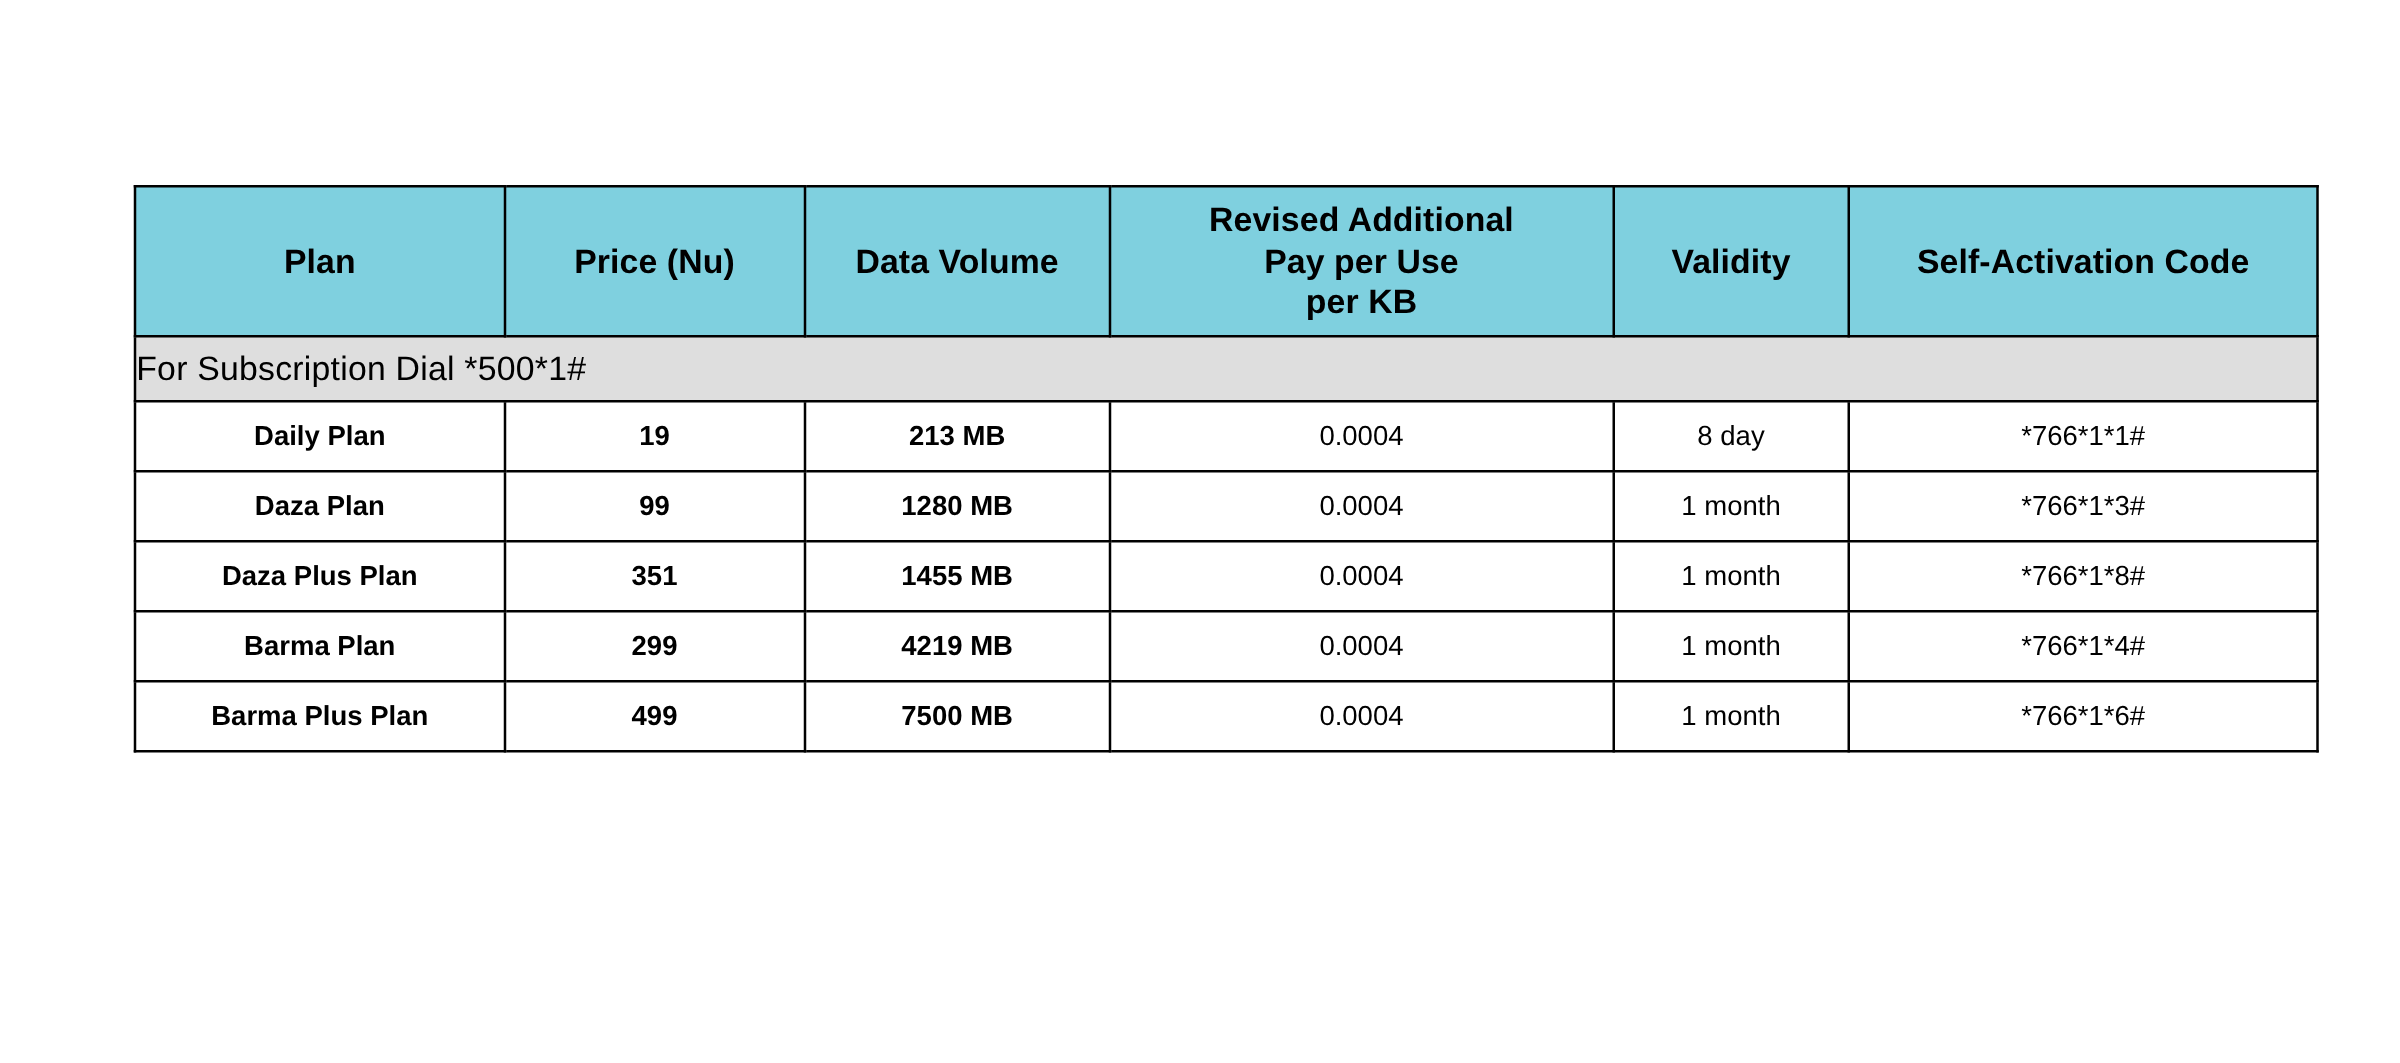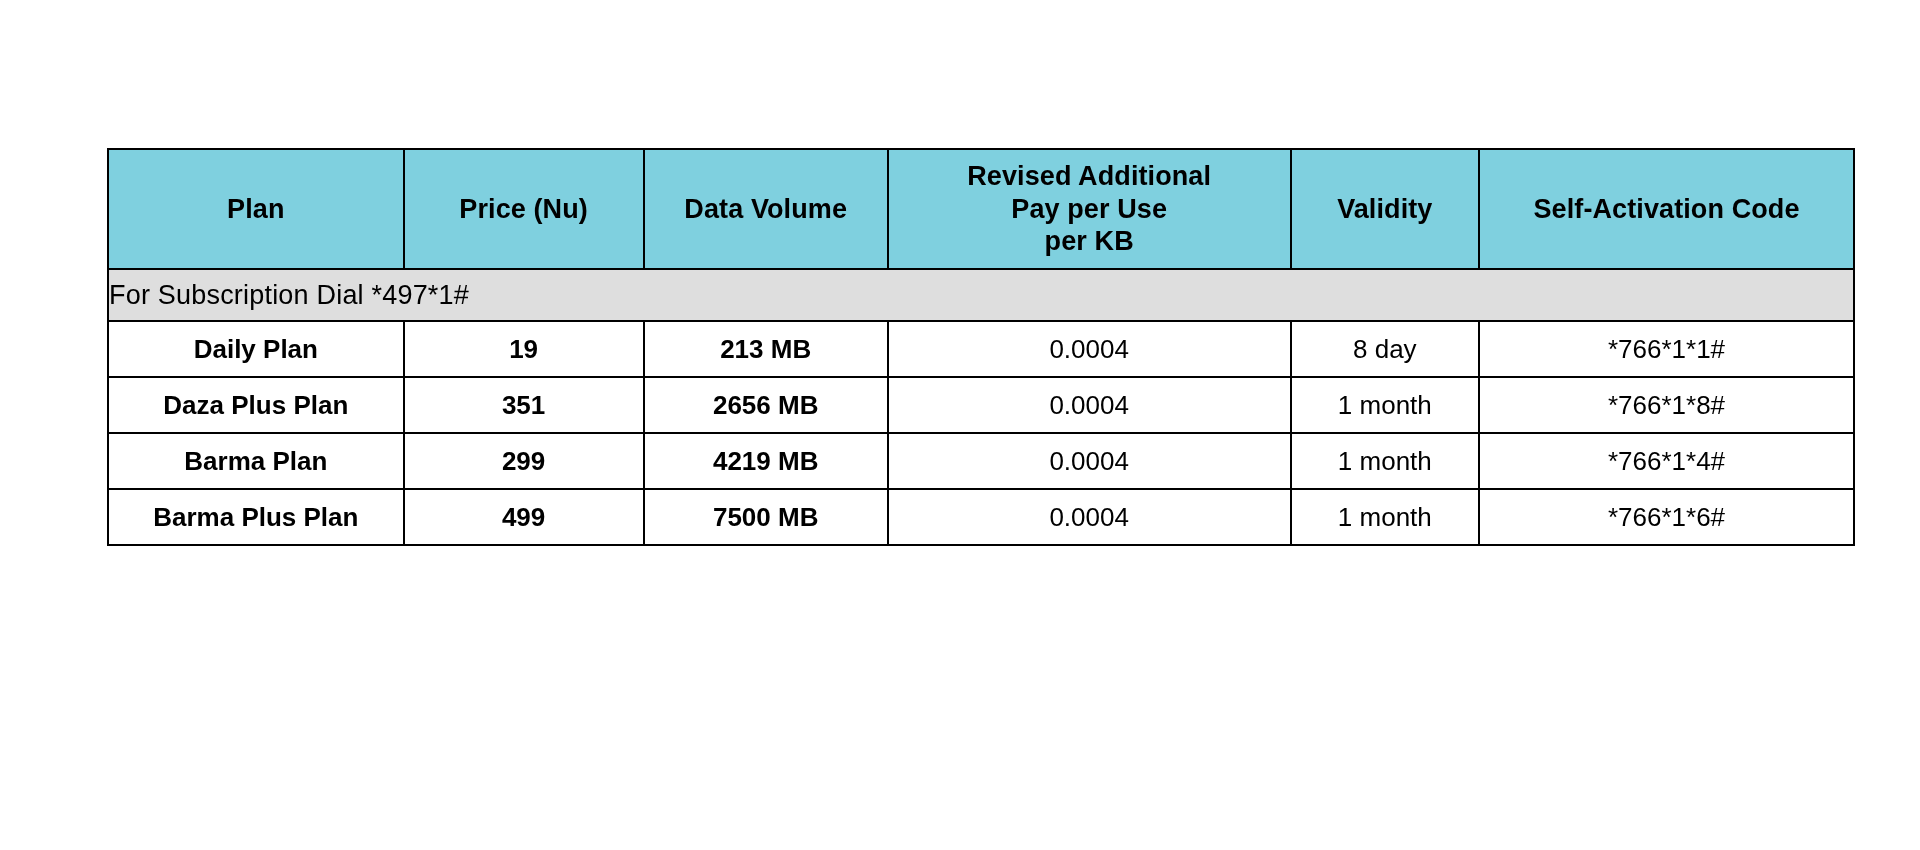--- a/index.html
+++ b/index.html
@@ -53,21 +53,21 @@
     background: #dedede;
     text-align: left;
     font-size: 27px;
     font-weight: normal;
     padding: 10px 0 10px 8px;
     height: 50px;
     letter-spacing: 0.2px;
   }
   tbody.body-rows td {
     height: 50px;
-    font-size: 26px;
+    font-size: 22px;
     padding: 2px 6px;
     text-align: center;
   }
   td.c-plan {
     font-weight: bold;
     font-size: 27px;
   }
   td.c-price {
     font-weight: bold;
     font-size: 27px;
@@ -120,36 +120,44 @@
             <span class="hdr-line">Revised Additional</span>
             <span class="hdr-line">Pay per Use</span>
             <span class="hdr-line">per KB</span>
           </th>
           <th>Validity</th>
           <th>Self-Activation Code</th>
         </tr>
       </thead>
       <tbody>
         <tr class="sub-row">
-          <td colspan="6">For Subscription Dial *497*1#</td>
+          <td colspan="6">For Subscription Dial *500*1#</td>
         </tr>
       </tbody>
       <tbody class="body-rows">
         <tr>
           <td class="c-plan">Daily Plan</td>
           <td class="c-price">19</td>
           <td class="c-data">213 MB</td>
           <td class="c-pay">0.0004</td>
           <td class="c-validity">8 day</td>
           <td class="c-code">*766*1*1#</td>
         </tr>
         <tr>
+          <td class="c-plan">Daza Plan</td>
+          <td class="c-price">99</td>
+          <td class="c-data">1280 MB</td>
+          <td class="c-pay">0.0004</td>
+          <td class="c-validity">1 month</td>
+          <td class="c-code">*766*1*3#</td>
+        </tr>
+        <tr>
           <td class="c-plan">Daza Plus Plan</td>
           <td class="c-price">351</td>
-          <td class="c-data">2656 MB</td>
+          <td class="c-data">1455 MB</td>
           <td class="c-pay">0.0004</td>
           <td class="c-validity">1 month</td>
           <td class="c-code">*766*1*8#</td>
         </tr>
         <tr>
           <td class="c-plan">Barma Plan</td>
           <td class="c-price">299</td>
           <td class="c-data">4219 MB</td>
           <td class="c-pay">0.0004</td>
           <td class="c-validity">1 month</td>

